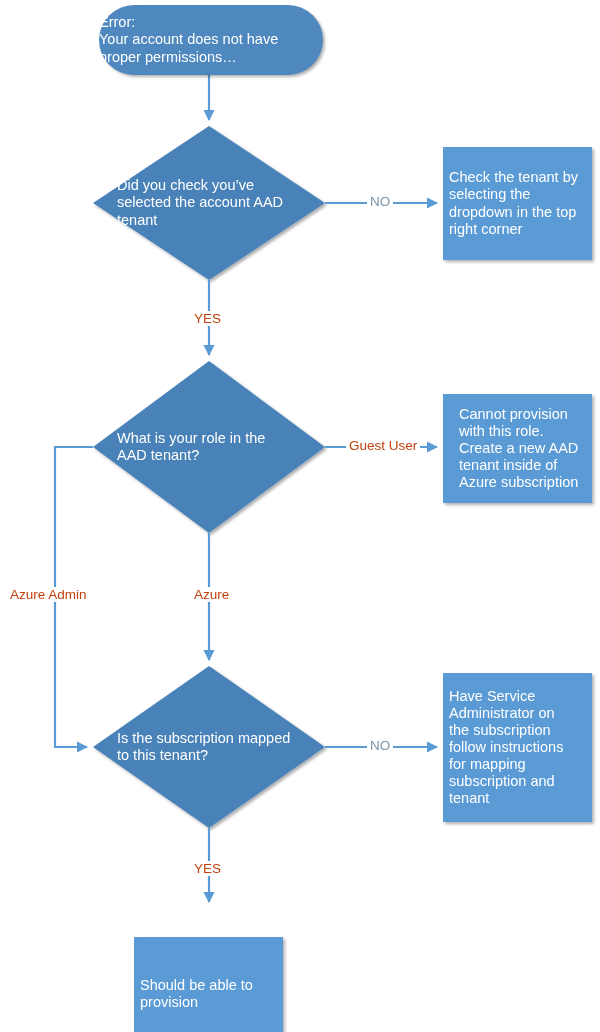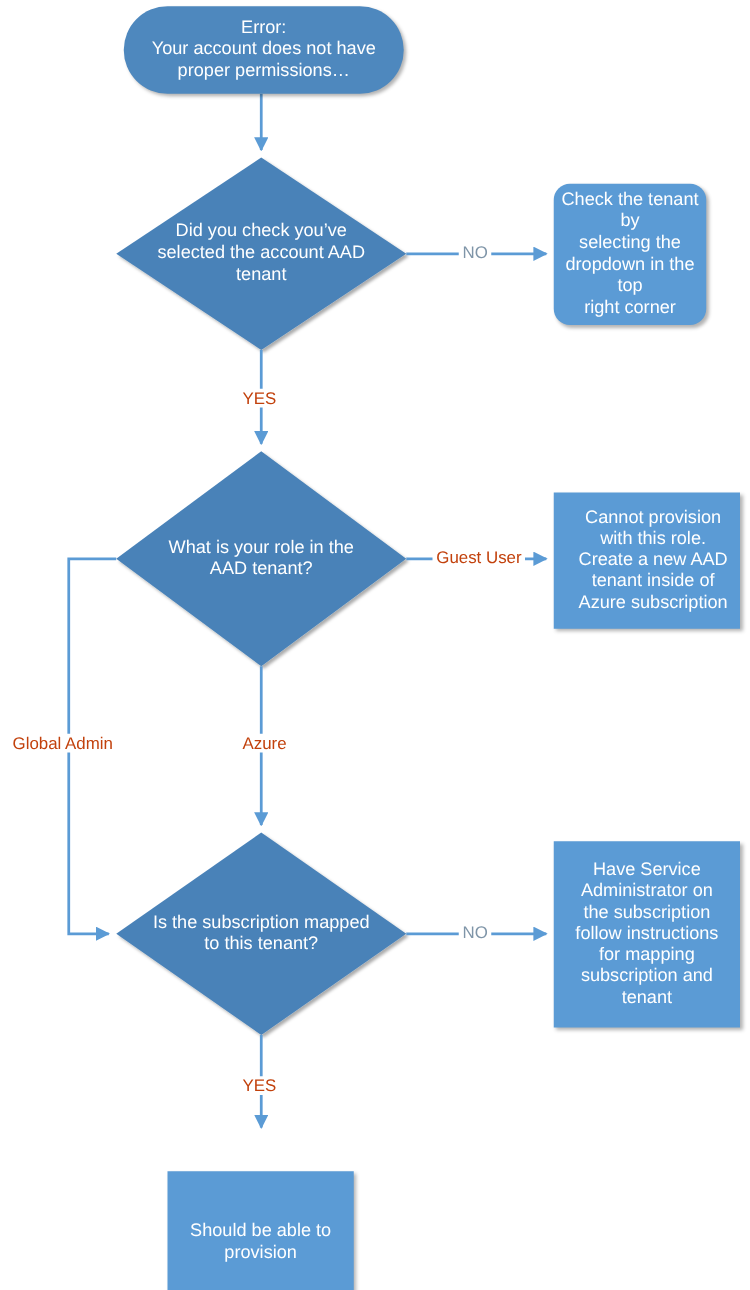--- a/index.html
+++ b/index.html
@@ -18,21 +18,21 @@
     position: absolute;
     left: 0; top: 0;
     width: 600px;
     height: 1032px;
   }
   .node {
     position: absolute;
     display: flex;
     align-items: center;
     justify-content: center;
-    text-align: center;
+    text-align: left;
     color: #ffffff;
     font-family: "Liberation Sans", sans-serif;
     line-height: 1.18;
     box-sizing: border-box;
     z-index: 3;
   }
   .node span { display: block; width: 100%; white-space: pre-line; }
 
   
   .terminator {
@@ -111,21 +111,21 @@
 Your account does not have
 proper permissions…</span>
 </div>
 
 <div class="node decision" style="left:93px; top:126px; width:232px; height:154px;">
   <span>Did you check you’ve
 selected the account AAD
 tenant</span>
 </div>
 
-<div class="node process" style="left:443px; top:147px; width:122px; height:113px;border-radius:13px;">
+<div class="node process" style="left:443px; top:147px; width:149px; height:113px;">
   <span>Check the tenant by
 selecting the
 dropdown in the top
 right corner</span>
 </div>
 
 <div class="node decision" style="left:93px; top:361px; width:232px; height:172px;">
   <span>What is your role in the
 AAD tenant?</span>
 </div>
@@ -157,19 +157,19 @@
   <span>Should be able to
 provision</span>
 </div>
 
 <div class="edge-label grey" style="left:367px; top:194px;">NO</div>
 
 <div class="edge-label" style="left:191px; top:311px;">YES</div>
 
 <div class="edge-label" style="left:346px; top:438px;">Guest User</div>
 
-<div class="edge-label" style="left:7px; top:587px;">Global Admin</div>
+<div class="edge-label" style="left:7px; top:587px;">Azure Admin</div>
 
 <div class="edge-label" style="left:191px; top:587px;">Azure</div>
 
 <div class="edge-label grey" style="left:367px; top:738px;">NO</div>
 
 <div class="edge-label" style="left:191px; top:861px;">YES</div>
 
 </body></html>

